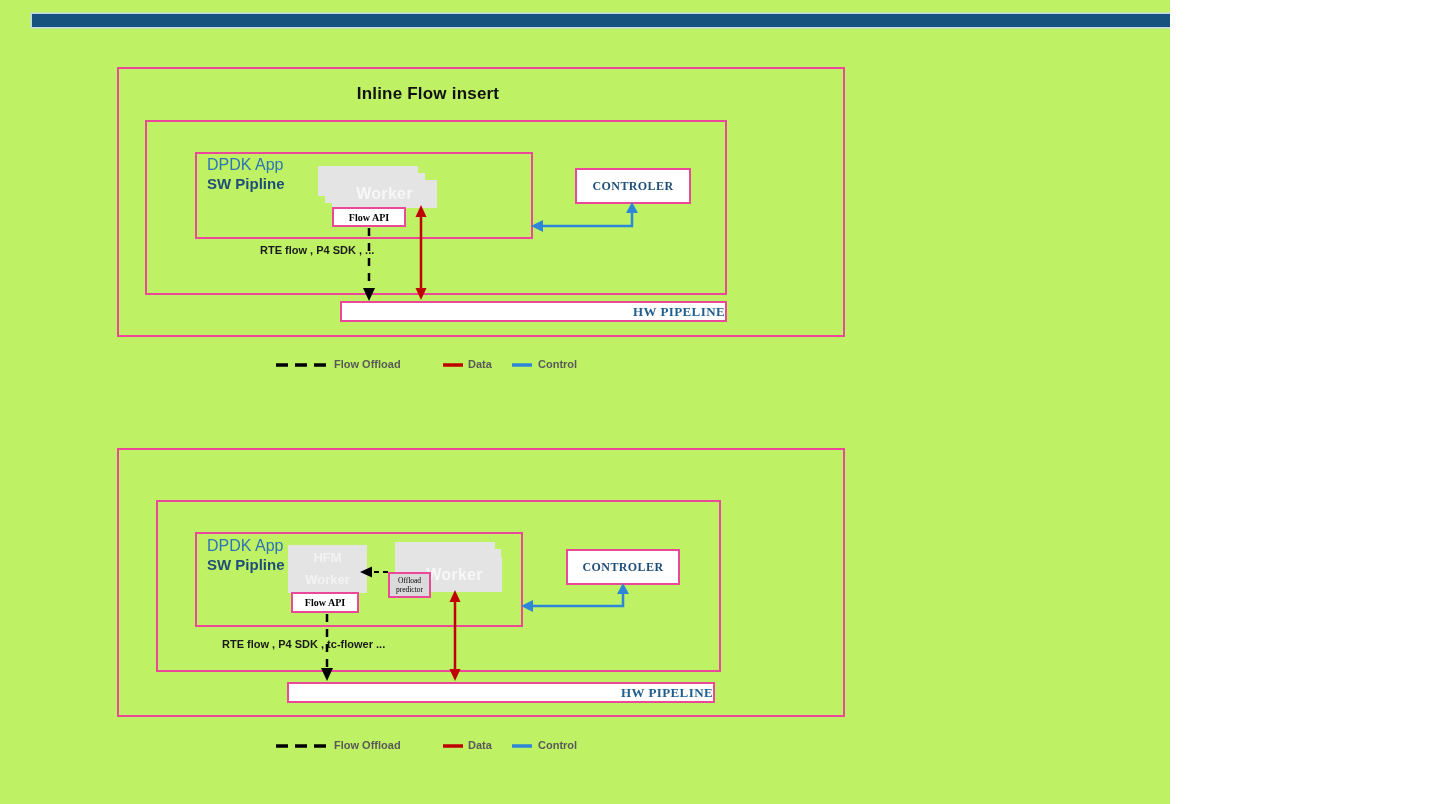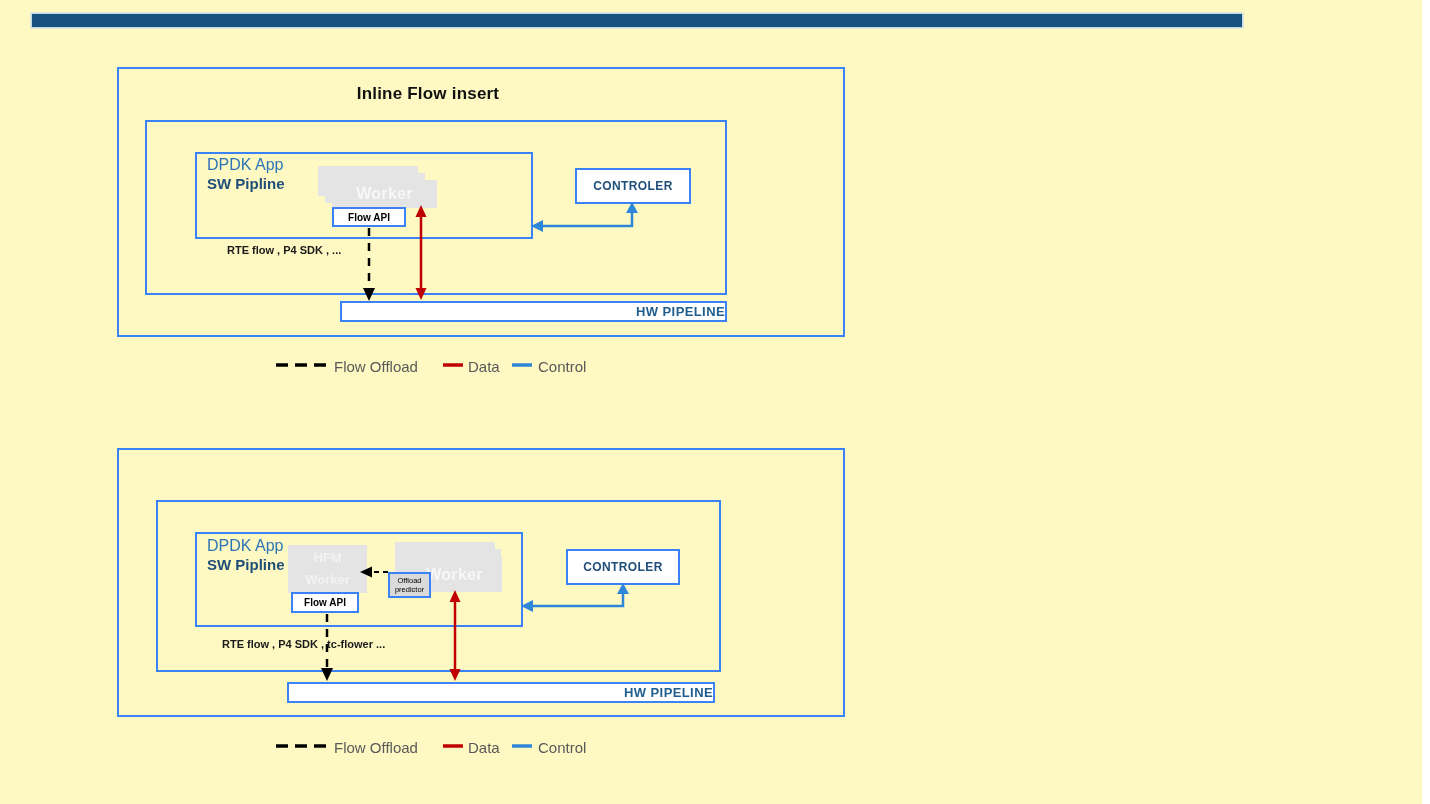--- a/index.html
+++ b/index.html
@@ -1,24 +1,24 @@
 <!DOCTYPE html>
 <html><head>
 <meta charset="utf-8">
 <style>
   html,body{margin:0;padding:0;background:#fff;}
   .canvas{
-    position:relative;width:1422px;height:804px;background:#fef9c3;overflow:hidden;
+    position:relative;width:1170px;height:804px;background:#bef264;overflow:hidden;
     font-family:"Liberation Sans", sans-serif;
   }
   .top-bar{
     position:absolute;left:32px;top:14px;width:1210px;height:13px;
     background:#17527E;box-shadow:0 0 0 1.5px #c3d8ea;
   }
-  .box{position:absolute;border:2px solid #3b82f6;background:#fff;box-sizing:border-box;}
+  .box{position:absolute;border:2px solid #ec4899;background:#fff;box-sizing:border-box;font-family:Liberation Serif, serif;}
   .nofill{background:transparent;}
   .diagram-title{
     position:absolute;left:178px;width:500px;text-align:center;
     font-size:17px;font-weight:bold;color:#111;letter-spacing:.2px;
   }
   .dpdk-label{position:absolute;font-size:16px;color:#2E75B6;}
   .sw-label{position:absolute;font-size:15px;font-weight:bold;color:#1F4E79;}
   .card{position:absolute;background:#E4E4E4;box-sizing:border-box;}
   .worker-text{
     display:flex;align-items:center;justify-content:center;height:100%;
@@ -40,21 +40,21 @@
   .hw-pipeline{
     display:flex;align-items:center;justify-content:flex-end;
     font-size:13px;font-weight:bold;color:#1F5E8E;letter-spacing:.4px;
   }
   .api-note{position:absolute;font-size:11px;font-weight:bold;color:#1a1a1a;}
   .predictor{
     display:flex;flex-direction:column;align-items:center;justify-content:center;
     background:#DADADA;font-size:7.5px;line-height:1.25;color:#000;z-index:6;text-align:center;
   }
   .arrow{position:absolute;}
-  .legend-label{position:absolute;font-size:15px;color:#595959;}
+  .legend-label{position:absolute;font-size:11px;color:#595959;font-weight:bold;}
 </style>
 </head>
 <body>
 
 <div class="canvas">
 
   <div class="top-bar"></div>
 
   <div class="box nofill" style="left:117px;top:67px;width:728px;height:270px;"></div>
   <div class="diagram-title" style="top:84px;">Inline Flow insert</div>
@@ -89,21 +89,21 @@
     <line x1="9" y1="1" x2="9" y2="61" stroke="#000" stroke-width="2.5" stroke-dasharray="8,7"></line>
     <polygon points="9,74 3,61 15,61" fill="#000"></polygon>
   </svg>
 
   <svg class="arrow" style="left:531px;top:202px;" width="110" height="32">
     <polyline points="101,8 101,24 10,24" fill="none" stroke="#2E86D9" stroke-width="2.5"></polyline>
     <polygon points="101,0 95,11 107,11" fill="#2E86D9"></polygon>
     <polygon points="0,24 12,18 12,30" fill="#2E86D9"></polygon>
   </svg>
 
-  <div class="api-note" style="left:227px;top:244px;">RTE flow , P4 SDK , ...</div>
+  <div class="api-note" style="left:260px;top:244px;">RTE flow , P4 SDK , ...</div>
 
   <div class="box hw-pipeline" style="left:340px;top:301px;width:387px;height:21px;">
     <span>HW PIPELINE</span>
   </div>
 
   <svg class="arrow" style="left:276px;top:361px;" width="50" height="8">
     <line x1="0" y1="4" x2="50" y2="4" stroke="#000" stroke-width="3.5" stroke-dasharray="12,7"></line>
   </svg>
   <div class="legend-label" style="left:334px;top:358px;">Flow Offload</div>
   <svg class="arrow" style="left:443px;top:361px;" width="20" height="8">

